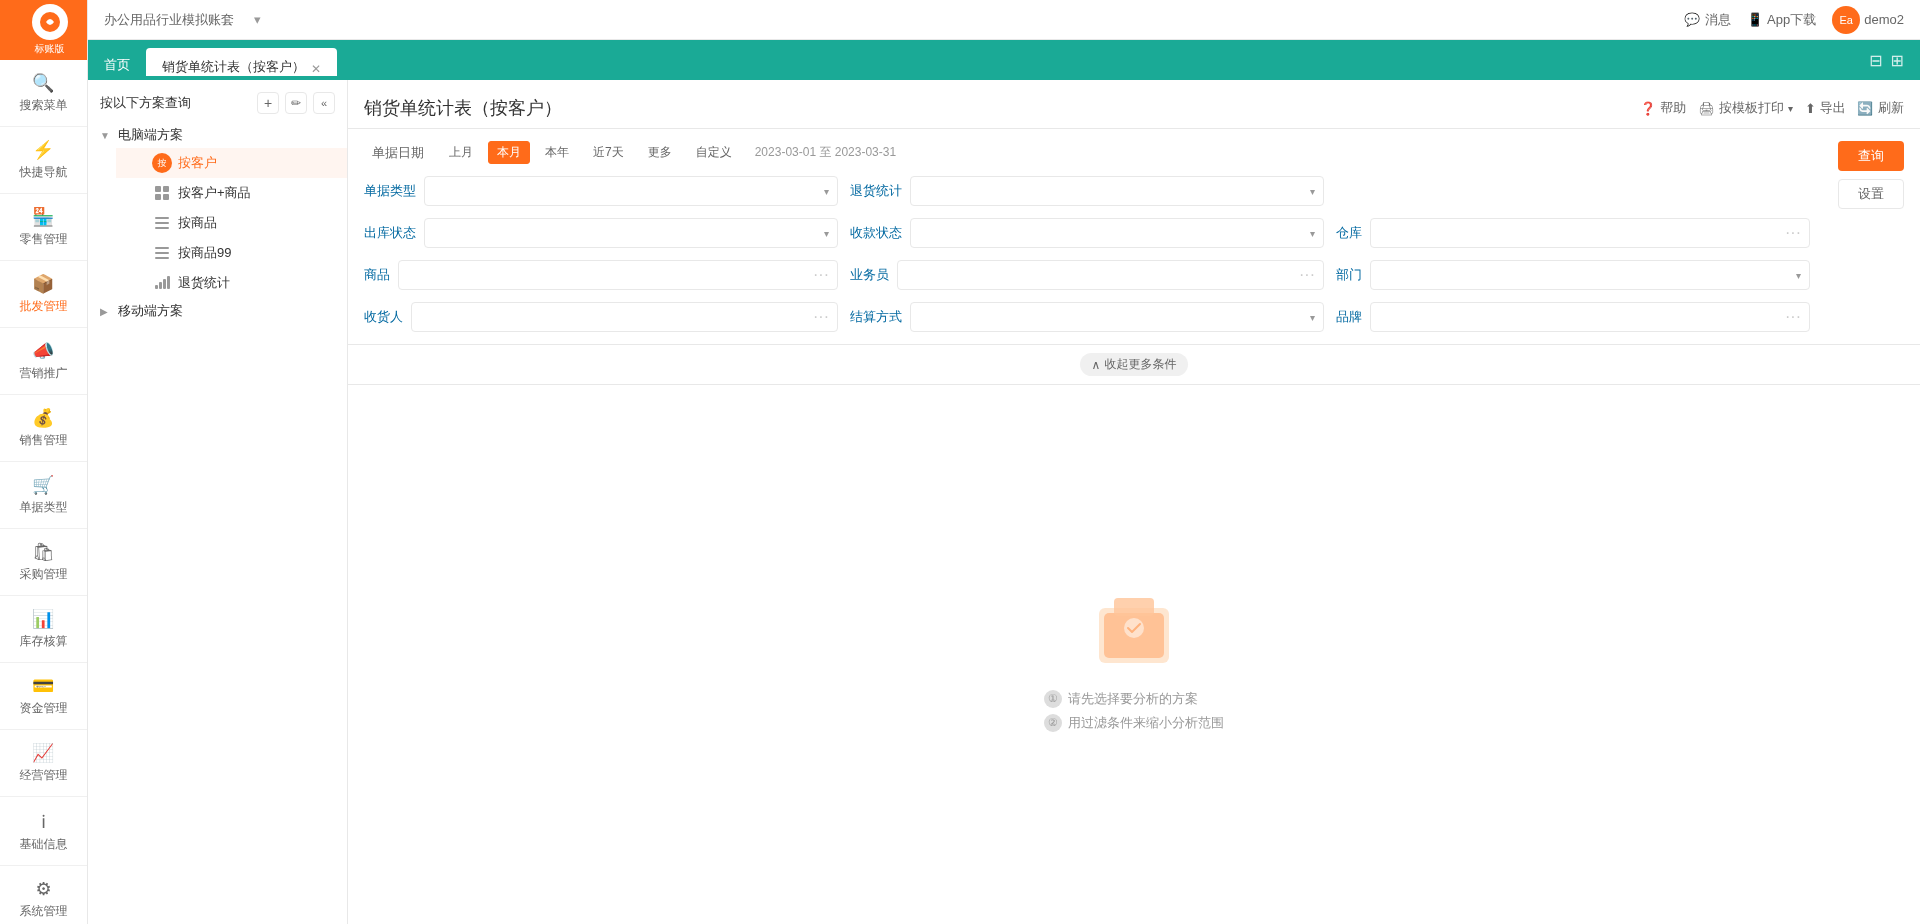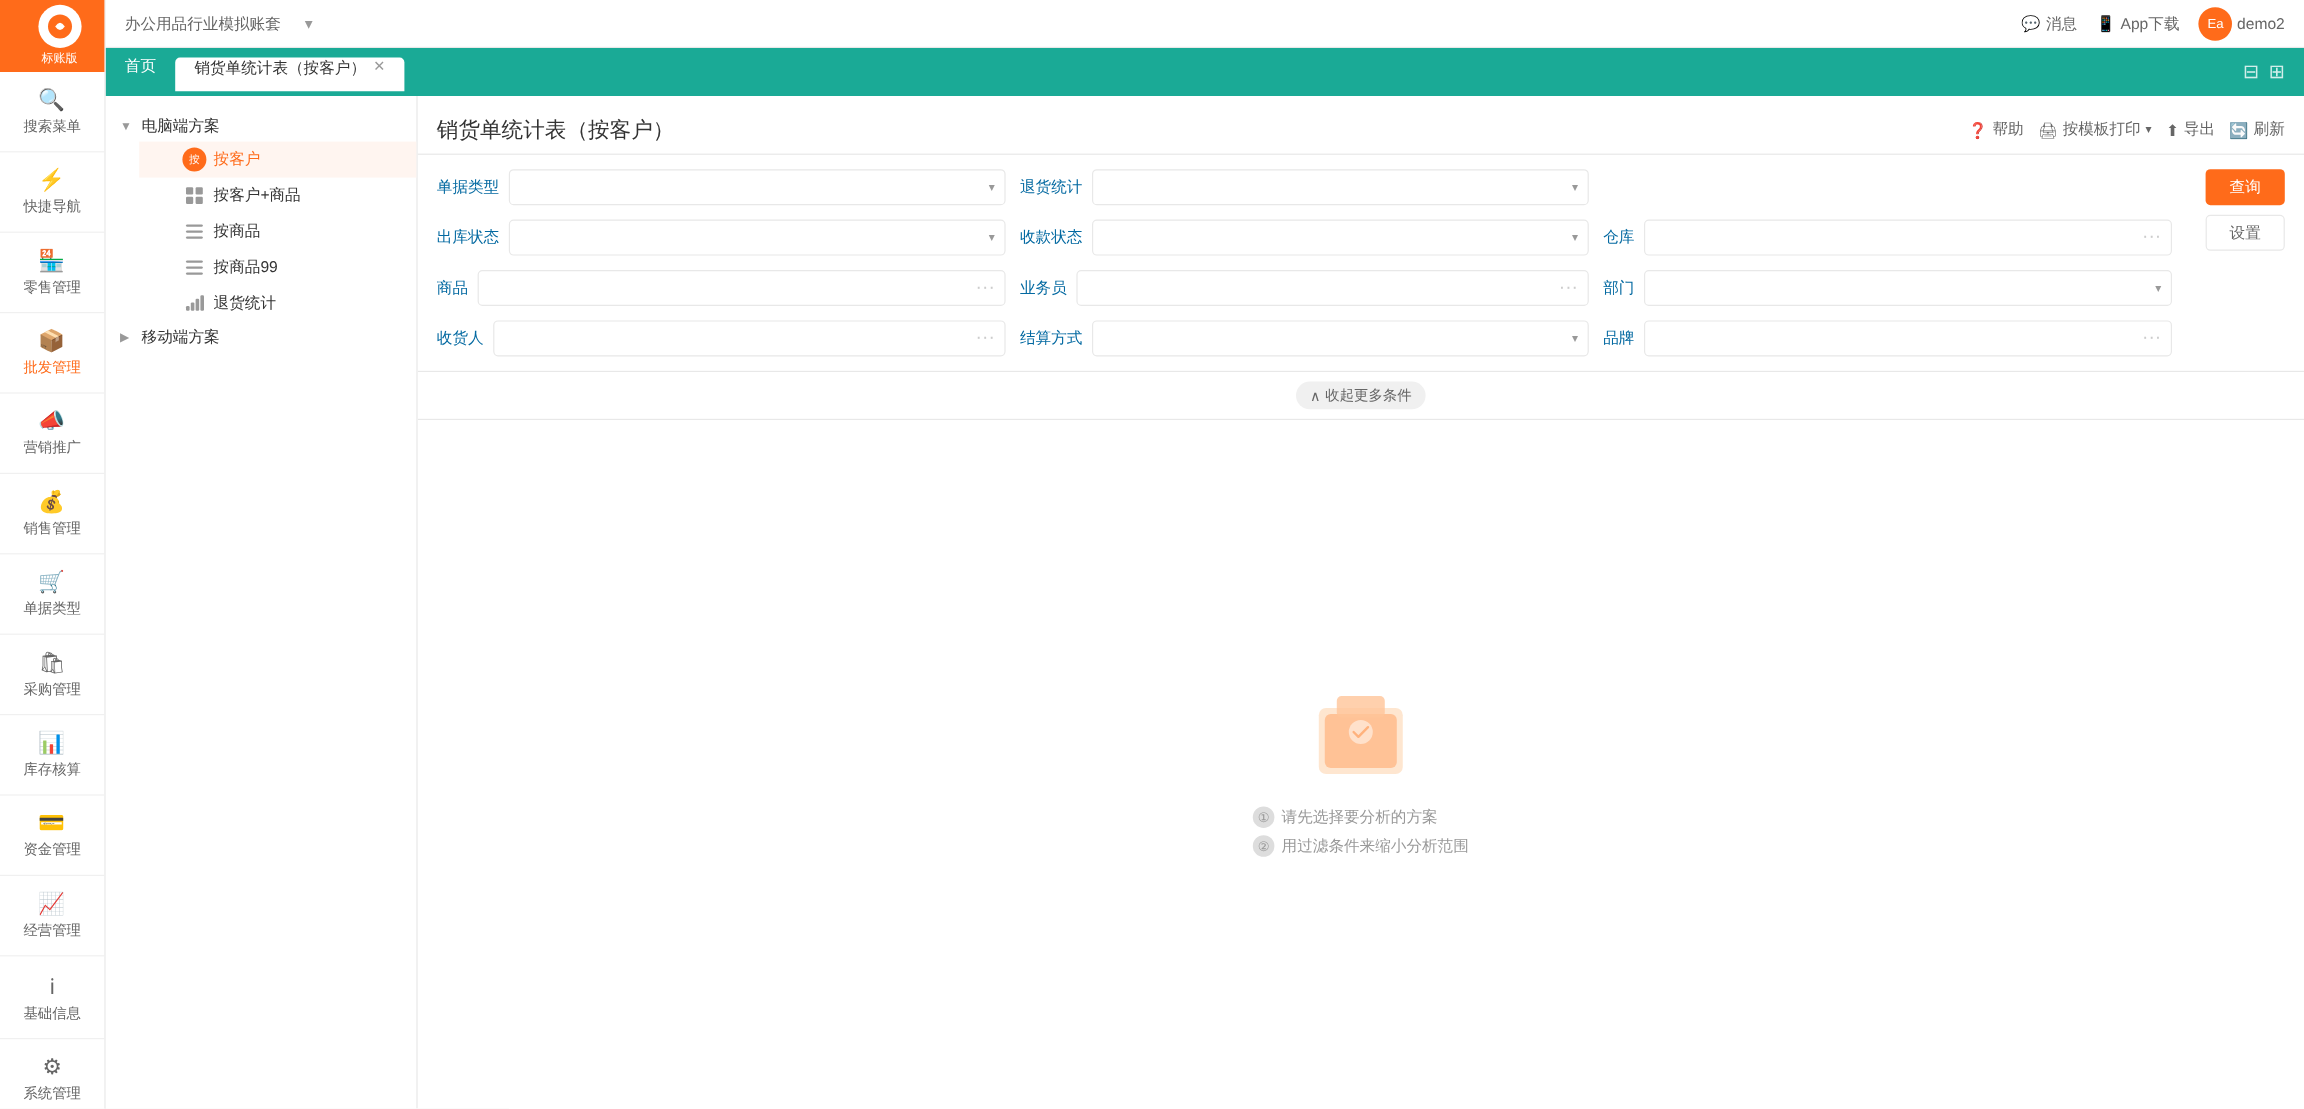--- a/index.html
+++ b/index.html
@@ -20,21 +20,21 @@
 
     
     .header { height: 40px; background: #fff; display: flex; align-items: center; justify-content: space-between; padding: 0 16px; border-bottom: 1px solid #e8e8e8; }
     .header-left { display: flex; align-items: center; gap: 20px; font-size: 13px; color: #666; }
     .header-right { display: flex; align-items: center; gap: 16px; font-size: 13px; color: #666; }
     .header-right-item { display: flex; align-items: center; gap: 4px; cursor: pointer; }
     .avatar { width: 28px; height: 28px; border-radius: 50%; background: #ff6b1a; color: #fff; display: flex; align-items: center; justify-content: center; font-size: 11px; }
 
     
     .tabbar { height: 40px; background: #1aaa96; display: flex; align-items: center; padding: 0 0; }
-    .tab { height: 28px; padding: 0 16px; display: flex; align-items: flex-start; gap: 6px; cursor: pointer; font-size: 13px; color: rgba(255,255,255,0.8); position: relative; }
+    .tab { height: 28px; padding: 0 16px; display: flex; align-items: flex-end; gap: 6px; cursor: pointer; font-size: 13px; color: rgba(255,255,255,0.8); position: relative; }
     .tab.active { background: #fff; color: #333; border-radius: 4px 4px 0 0; margin-top: 4px; }
     .tab.home { color: #fff; font-weight: 500; }
     .tab-close { font-size: 12px; cursor: pointer; color: #999; }
     .tab-actions { margin-left: auto; display: flex; align-items: center; gap: 8px; padding-right: 16px; }
     .tab-action-btn { color: rgba(255,255,255,0.8); cursor: pointer; font-size: 16px; }
 
     
     .content { flex: 1; background: #fff; overflow: auto; display: flex; }
 
     
@@ -195,20 +195,28 @@
     </div>
     <div class="tab-actions">
       <span class="tab-action-btn">⊟</span>
       <span class="tab-action-btn">⊞</span>
     </div>
   </div>
 
   <div class="content">
 
     <div class="left-panel">
+      <div class="left-panel-header">
+        <span class="left-panel-title">按以下方案查询</span>
+        <div class="left-panel-actions">
+          <div class="icon-btn">+</div>
+          <div class="icon-btn" style="font-size:12px;">✏</div>
+          <div class="icon-btn" style="font-size:11px;">«</div>
+        </div>
+      </div>
 
       <div class="tree">
         <div class="tree-node">
           <span class="tree-arrow">▼</span>
           <span>电脑端方案</span>
         </div>
         <div class="tree-child">
           <div class="tree-child-item active">
             <div class="item-icon" style="font-size:9px;">按</div>
             <span>按客户</span>
@@ -285,20 +293,34 @@
             <span>刷新</span>
           </div>
         </div>
       </div>
 
       <div class="filter-area">
 
         <div style="display:flex; align-items:flex-start; gap:12px;">
           <div style="flex:1;">
 
+            <div class="filter-row">
+              <span class="filter-label">单据日期</span>
+              <div class="date-filter">
+                <div class="date-tabs">
+                  <span class="date-tab">上月</span>
+                  <span class="date-tab active">本月</span>
+                  <span class="date-tab">本年</span>
+                  <span class="date-tab">近7天</span>
+                  <span class="date-tab">更多</span>
+                  <span class="date-tab">自定义</span>
+                </div>
+                <span class="date-range">2023-03-01 至 2023-03-31</span>
+              </div>
+            </div>
 
             <div style="display:grid; grid-template-columns:1fr 1fr 1fr; gap:12px; margin-bottom:12px;">
               <div class="filter-item">
                 <span class="filter-item-label">单据类型</span>
                 <div class="select-control" style="flex:1;">
                   <span></span>
                   <span class="arrow">▾</span>
                 </div>
               </div>
               <div class="filter-item">

